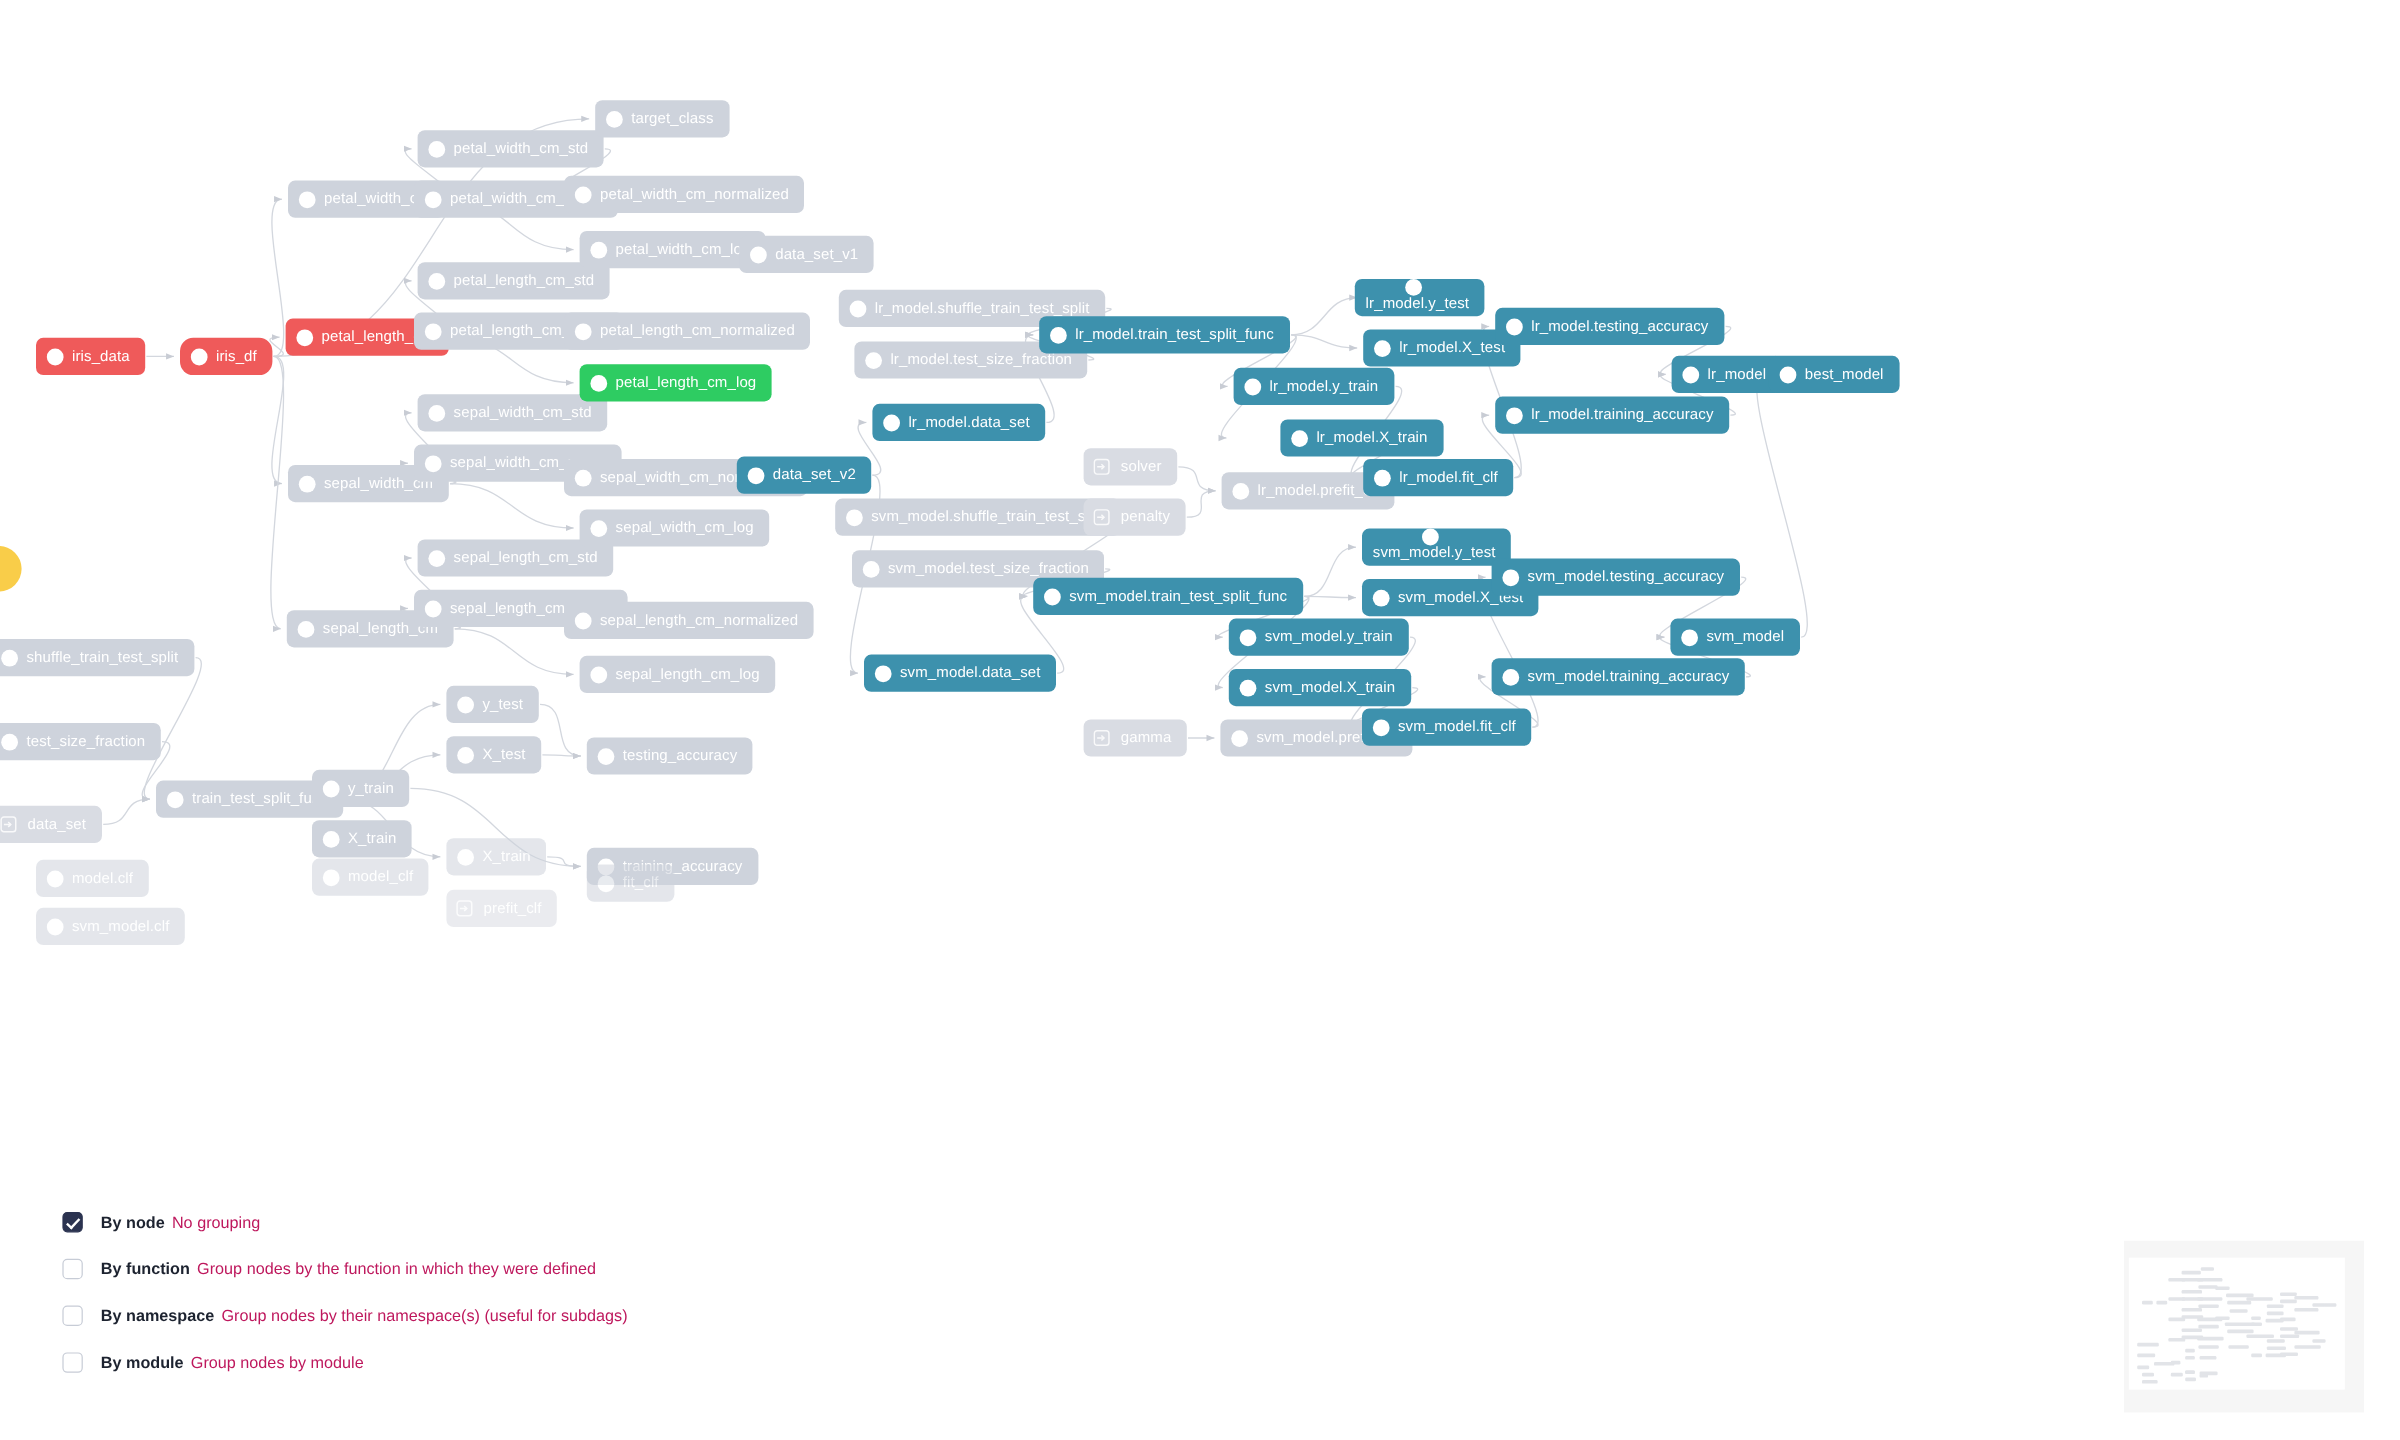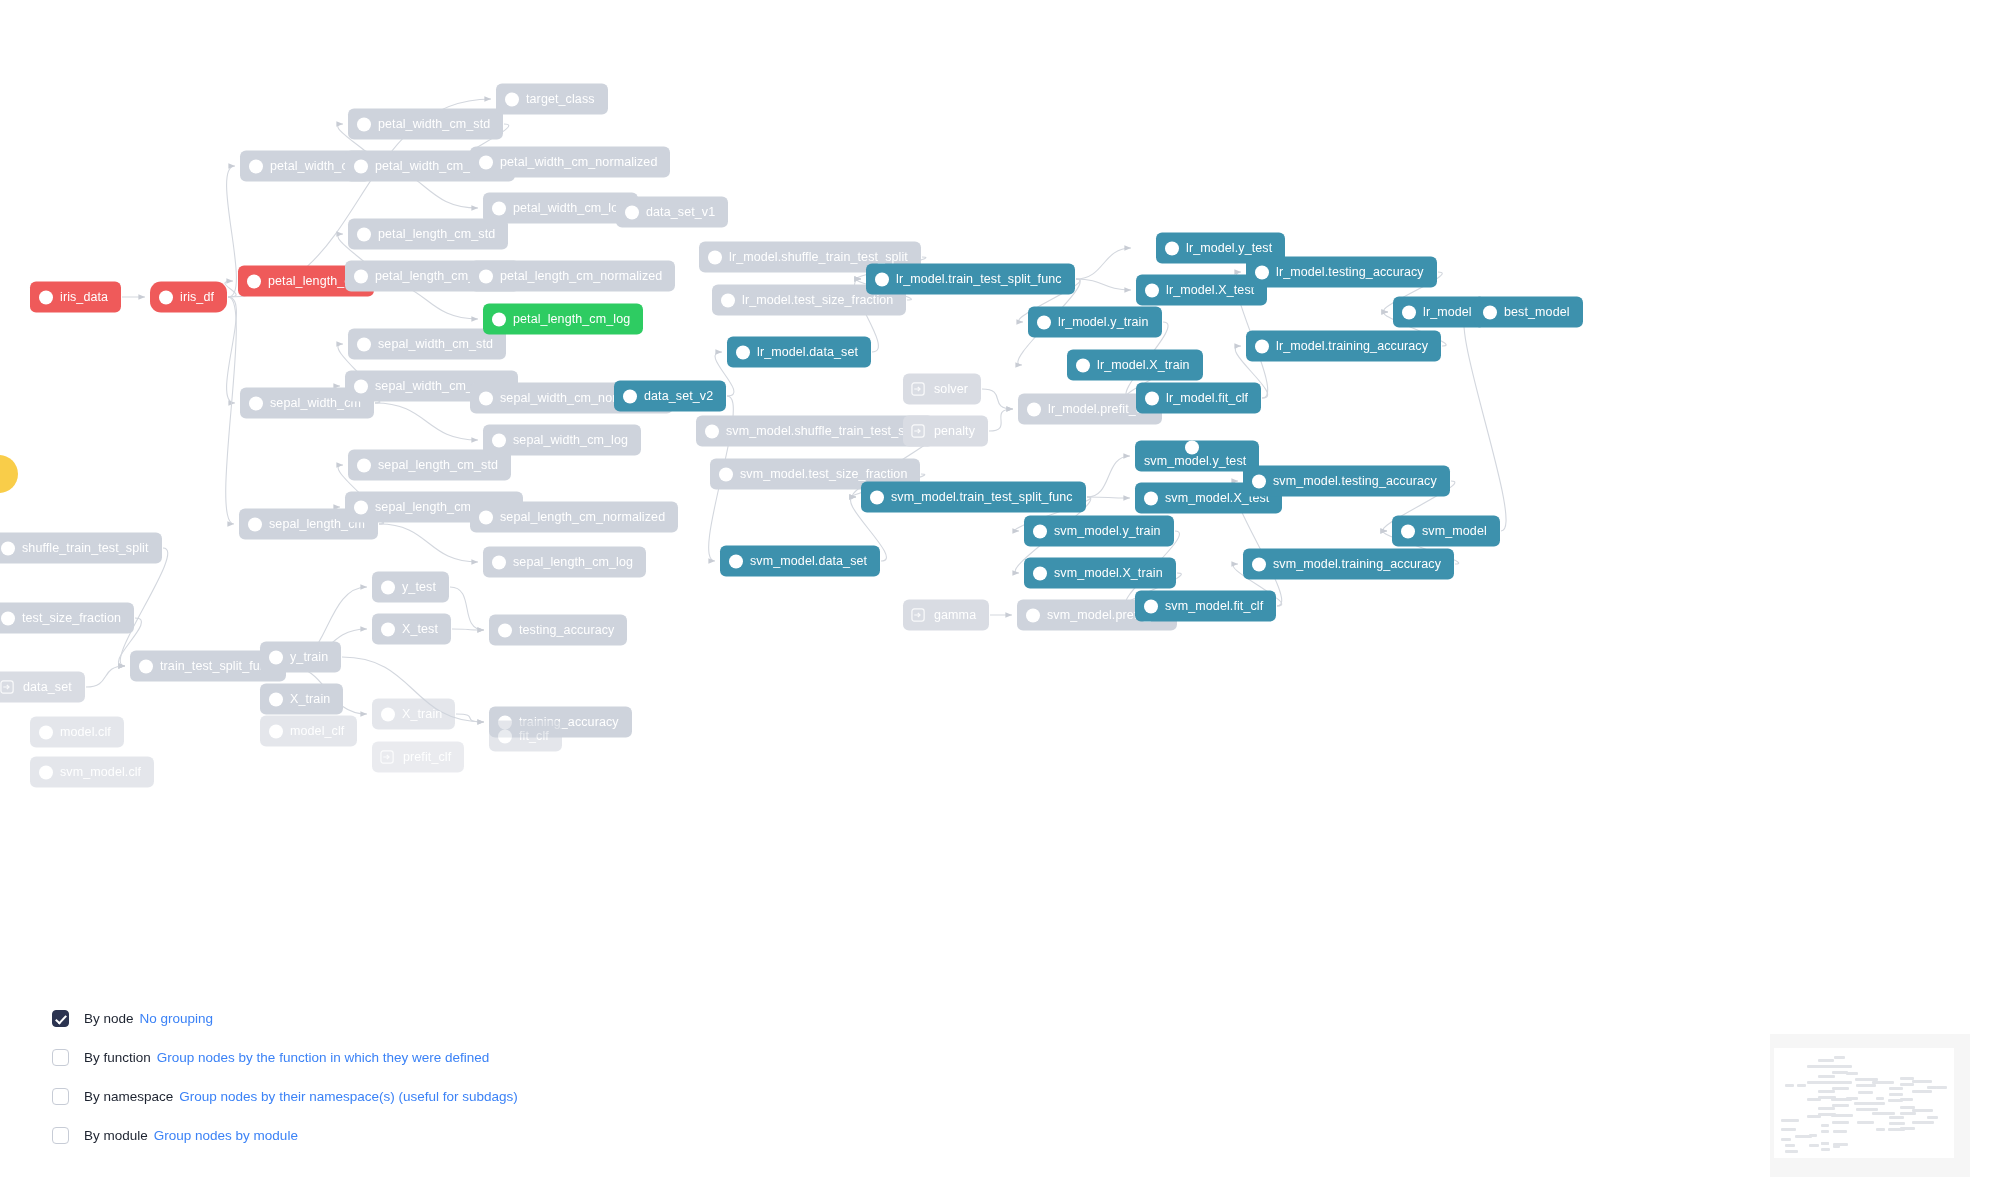--- a/index.html
+++ b/index.html
@@ -93,28 +93,28 @@
   .cbox.checked:after {
     content: "";
     position: absolute;
     left: 5px; top: 1.5px;
     width: 4px; height: 9px;
     border: solid #ffffff;
     border-width: 0 2px 2px 0;
     transform: rotate(43deg);
   }
   .ctl-strong {
-    font-weight: normal;
+    font-weight: bold;
     font-size: 13.5px;
     color: #1d2330;
     margin-right: 6px;
   }
   .ctl-desc {
     font-size: 13.5px;
-    color: #3b82f6;
+    color: #be185d;
   }
   #legend {
     display: flex;
     gap: 8px;
     margin-top: 4px;
   }
   .legend-pill {
     padding: 7px 14px;
     border-radius: 6px;
     font-size: 13.5px;
@@ -368,21 +368,21 @@
         <span class="lbl">svm_model.test_size_fraction</span>
       </div>
       <div class="node n-downstream" style="left: 720px; top: 561px;">
         <span class="dot"></span>
         <span class="lbl">svm_model.data_set</span>
       </div>
       <div class="node n-downstream" style="left: 861px; top: 497px;">
         <span class="dot"></span>
         <span class="lbl">svm_model.train_test_split_func</span>
       </div>
-      <div class="node n-downstream" style="left: 1156px; top: 248px;">
+      <div class="node n-downstream" style="left: 1129px; top: 248px; flex-direction: column;">
         <span class="dot"></span>
         <span class="lbl">lr_model.y_test</span>
       </div>
       <div class="node n-downstream" style="left: 1136px; top: 290px;">
         <span class="dot"></span>
         <span class="lbl">lr_model.X_test</span>
       </div>
       <div class="node n-downstream" style="left: 1028px; top: 322px;">
         <span class="dot"></span>
         <span class="lbl">lr_model.y_train</span>

